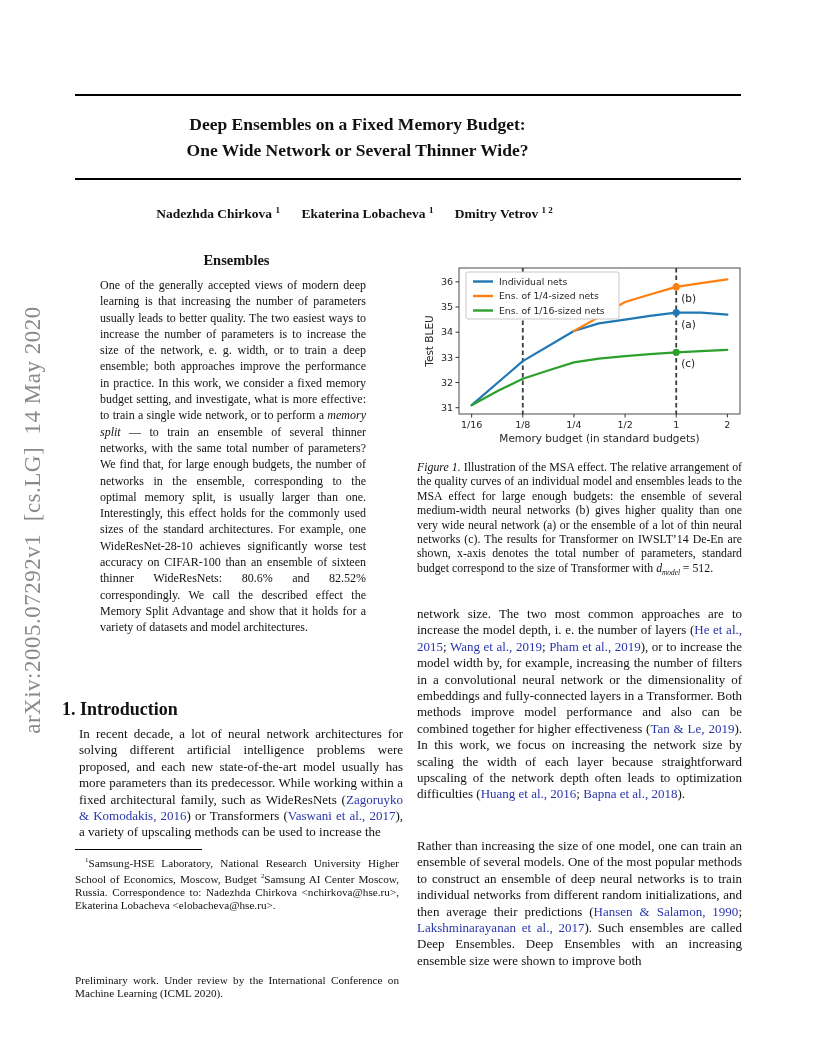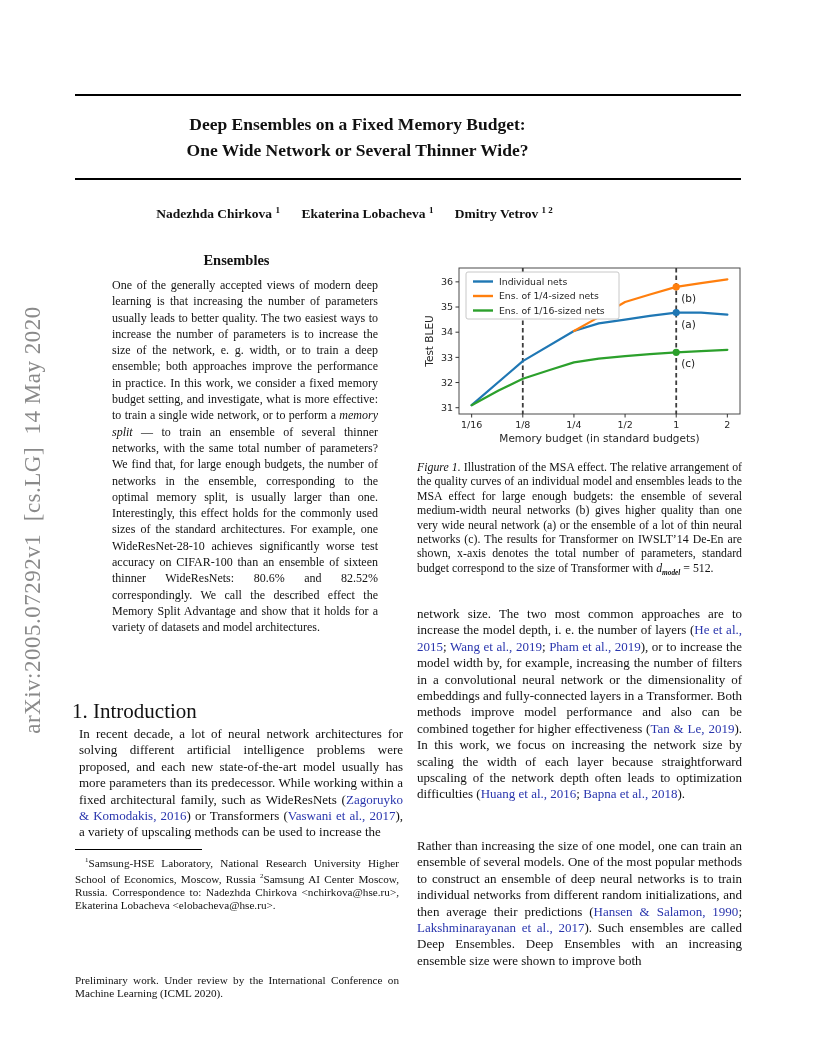--- a/index.html
+++ b/index.html
@@ -10,37 +10,37 @@
          font-size:17.5px;font-weight:bold;line-height:26px;}
   .authors{position:absolute;left:0;top:204px;width:709px;text-align:center;
            font-size:13.5px;font-weight:bold;}
   .authors .author{margin:0 9px;}
   .authors sup{font-size:9px;}
   .arxiv{position:absolute;left:33px;top:520px;transform:translate(-50%,-50%) rotate(-90deg);
          white-space:pre;color:#8a8a8a;font-size:23px;letter-spacing:.5px;}
   .abs-head{position:absolute;left:75px;top:252px;width:323px;text-align:center;
             font-size:14.5px;font-weight:bold;}
   .abs-body{position:absolute;left:100px;top:277px;width:266px;font-size:12px;
-            line-height:16.3px;text-align:justify;margin-left:12px;}
-  .sec-head{position:absolute;left:72px;top:699px;font-size:21px;font-weight:normal;}
+            line-height:16.3px;text-align:justify;}
+  .sec-head{position:absolute;left:62px;top:699px;font-size:18px;font-weight:bold;}
   .col-l{left:79px;width:324px;}
   .col-r{left:417px;width:325px;}
   .body-par{position:absolute;font-size:13px;line-height:16.4px;text-align:justify;}
   .fn-rule{position:absolute;left:75px;top:849px;width:127px;height:1px;background:#000;}
   .fn{position:absolute;left:75px;width:324px;font-size:11.2px;line-height:13.3px;text-align:justify;}
   .fn-aff{top:854px;text-indent:10px;}
   .fn-prelim{top:934px;margin-top:40px;}
   .caption{position:absolute;font-size:11.8px;line-height:14.4px;text-align:justify;top:460px;}
   .figure{position:absolute;left:422px;top:262px;width:324px;height:190px;}
   #chart-svg{width:324px;height:190px;display:block;}
   #chart-svg text{font-family:"DejaVu Sans",sans-serif;}
   .seg-i{font-style:italic;}
   .seg-cite{color:var(--cite,#2935ad);}
   .seg-sup{vertical-align:super;font-size:62%;}
-  .seg-sub{vertical-align:sub;font-size:62%;font-style:italic;font-weight:bold;}
+  .seg-sub{vertical-align:sub;font-size:62%;font-style:italic;}
 </style>
 </head>
 <body>
 
 <div class="page">
 
   <div class="arxiv">arXiv:2005.07292v1  [cs.LG]  14 May 2020</div>
 
   <div class="rule" style="left:75px;top:94px;width:666px;height:2.3px;"></div>
 
@@ -57,21 +57,21 @@
     <span class="author"><span>Dmitry Vetrov</span> <sup>1 2</sup></span>
   </div>
 
   <div class="abs-head">Ensembles</div>
   <div class="abs-body"><span>One of the generally accepted views of modern deep learning is that increasing the number of parameters usually leads to better quality. The two easiest ways to increase the number of parameters is to increase the size of the network, e. g. width, or to train a deep ensemble; both approaches improve the performance in practice. In this work, we consider a fixed memory budget setting, and investigate, what is more effective: to train a single wide network, or to perform a </span><span class="seg-i">memory split</span><span> — to train an ensemble of several thinner networks, with the same total number of parameters? We find that, for large enough budgets, the number of networks in the ensemble, corresponding to the optimal memory split, is usually larger than one. Interestingly, this effect holds for the commonly used sizes of the standard architectures. For example, one WideResNet-28-10 achieves significantly worse test accuracy on CIFAR-100 than an ensemble of sixteen thinner WideResNets: 80.6% and 82.52% correspondingly. We call the described effect the Memory Split Advantage and show that it holds for a variety of datasets and model architectures.</span></div>
 
   <div class="sec-head">1. Introduction</div>
   <div class="body-par col-l" style="top:726px;"><span>In recent decade, a lot of neural network architectures for solving different artificial intelligence problems were proposed, and each new state-of-the-art model usually has more parameters than its predecessor. While working within a fixed architectural family, such as WideResNets (</span><span class="seg-cite">Zagoruyko &amp; Komodakis, 2016</span><span>) or Transformers (</span><span class="seg-cite">Vaswani et al., 2017</span><span>), a variety of upscaling methods can be used to increase the</span></div>
 
   <div class="fn-rule"></div>
-  <div class="fn fn-aff"><span class="seg-sup">1</span><span>Samsung-HSE Laboratory, National Research University Higher School of Economics, Moscow, Russia </span><span class="seg-sup">2</span><span>Samsung AI Center Moscow, Russia.  Correspondence to: Nadezhda Chirkova &lt;nchirkova@hse.ru&gt;, Ekaterina Lobacheva &lt;elobacheva@hse.ru&gt;.</span></div>
+  <div class="fn fn-aff"><span class="seg-sup">1</span><span>Samsung-HSE Laboratory, National Research University Higher School of Economics, Moscow, Budget </span><span class="seg-sup">2</span><span>Samsung AI Center Moscow, Russia.  Correspondence to: Nadezhda Chirkova &lt;nchirkova@hse.ru&gt;, Ekaterina Lobacheva &lt;elobacheva@hse.ru&gt;.</span></div>
   <div class="fn fn-prelim">Preliminary work. Under review by the International Conference on Machine Learning (ICML 2020).</div>
 
   <div class="figure">
     <svg id="chart-svg" viewBox="0 0 324 190">
         <rect x="0" y="0" width="324" height="190" fill="#ffffff"></rect>
         <rect x="37" y="6" width="281" height="146" fill="#ffffff" stroke="#4a4a4a" stroke-width="1"></rect>
         <line x1="33.5" y1="145.70689655172413" x2="37" y2="145.70689655172413" stroke="#333" stroke-width="1"></line>
         <text x="31" y="148.90689655172412" text-anchor="end" font-size="9.5" fill="#262626">31</text>
         <line x1="33.5" y1="120.53448275862067" x2="37" y2="120.53448275862067" stroke="#333" stroke-width="1"></line>
         <text x="31" y="123.73448275862067" text-anchor="end" font-size="9.5" fill="#262626">32</text>

